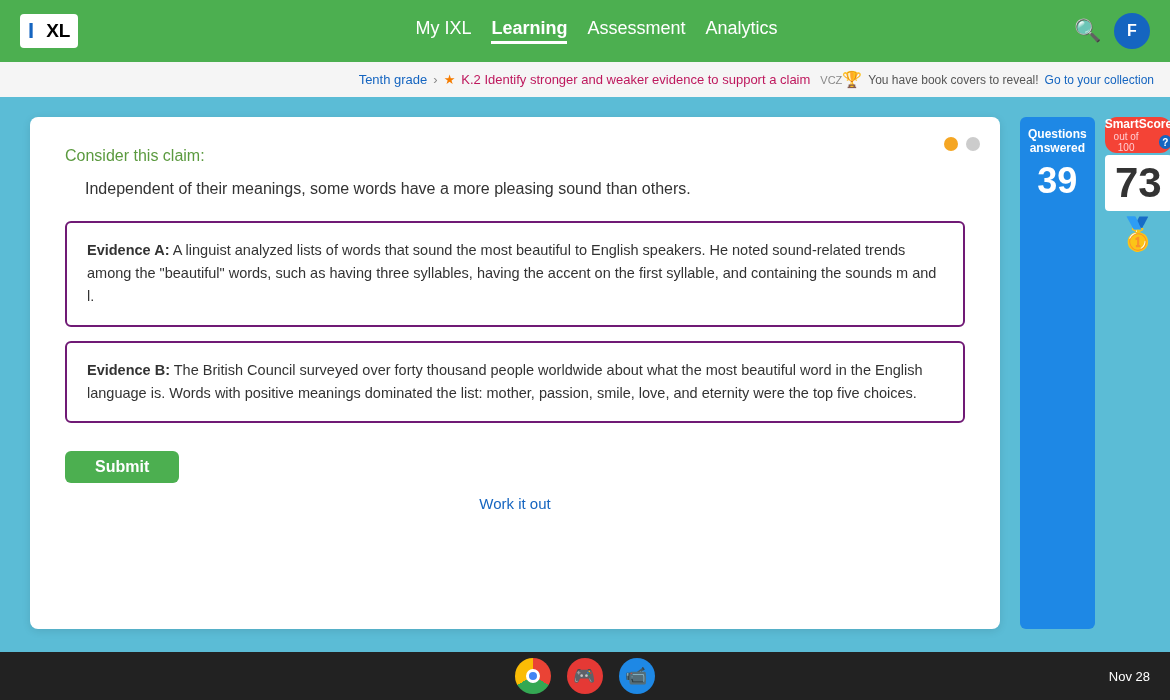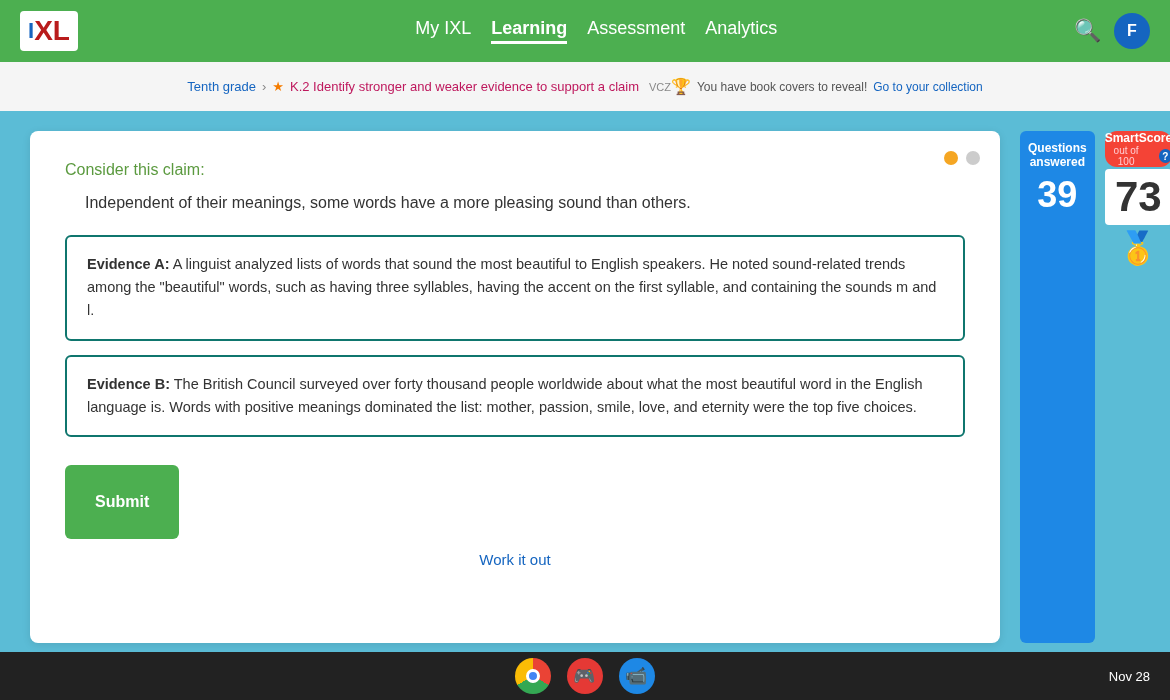--- a/index.html
+++ b/index.html
@@ -23,21 +23,21 @@
     }
     .logo-box {
       background: white;
       border-radius: 4px;
       padding: 4px 8px;
       display: flex;
       align-items: center;
       margin-right: 40px;
     }
     .logo-i { color: #1565c0; font-weight: bold; font-size: 22px; }
-    .logo-xl { color: #b91c1c; font-weight: bold; font-size: 28px; }
+    .logo-xl { color: #000000; font-weight: bold; font-size: 19px; padding-left: 12px; }
     .nav-links {
       display: flex;
       gap: 20px;
       flex: 1;
       justify-content: center;
     }
     .nav-link {
       color: white;
       text-decoration: none;
       font-size: 18px;
@@ -70,24 +70,24 @@
       align-items: center;
       justify-content: center;
       color: white;
       font-weight: bold;
       font-size: 16px;
     }
 
     
     .breadcrumb-bar {
       background: #f5f5f5;
-      padding: 15px 16px;
-      display: flex;
-      align-items: center;
-      justify-content: center;
+      padding: 8px 16px;
+      display: flex;
+      align-items: center;
+      justify-content: flex-end;
       font-size: 13px;
       color: #333;
     }
     .breadcrumb-left {
       display: flex;
       align-items: center;
       gap: 6px;
     }
     .breadcrumb-link { color: #1565c0; text-decoration: none; cursor: pointer; }
     .breadcrumb-chevron { color: #888; }
@@ -148,37 +148,37 @@
       margin-bottom: 20px;
       line-height: 1.5;
     }
     .which-label {
       color: #5b9a3f;
       font-size: 16px;
       margin-bottom: 16px;
     }
 
     .evidence-box {
-      border: 2px solid #0f766e;
+      border: 2px solid #701a75;
       border-radius: 6px;
       padding: 16px 20px;
       margin-bottom: 14px;
       font-size: 14.5px;
       line-height: 1.6;
       color: #333;
       cursor: pointer;
     }
     .evidence-label { font-weight: bold; }
 
     .submit-btn {
       background: #4caf50;
       color: white;
       border: none;
       border-radius: 6px;
-      padding: 28px 30px;
+      padding: 7px 30px;
       font-size: 16px;
       font-weight: bold;
       cursor: pointer;
       margin-top: 14px;
     }
 
     .work-it-out {
       text-align: center;
       margin-top: 12px;
     }

